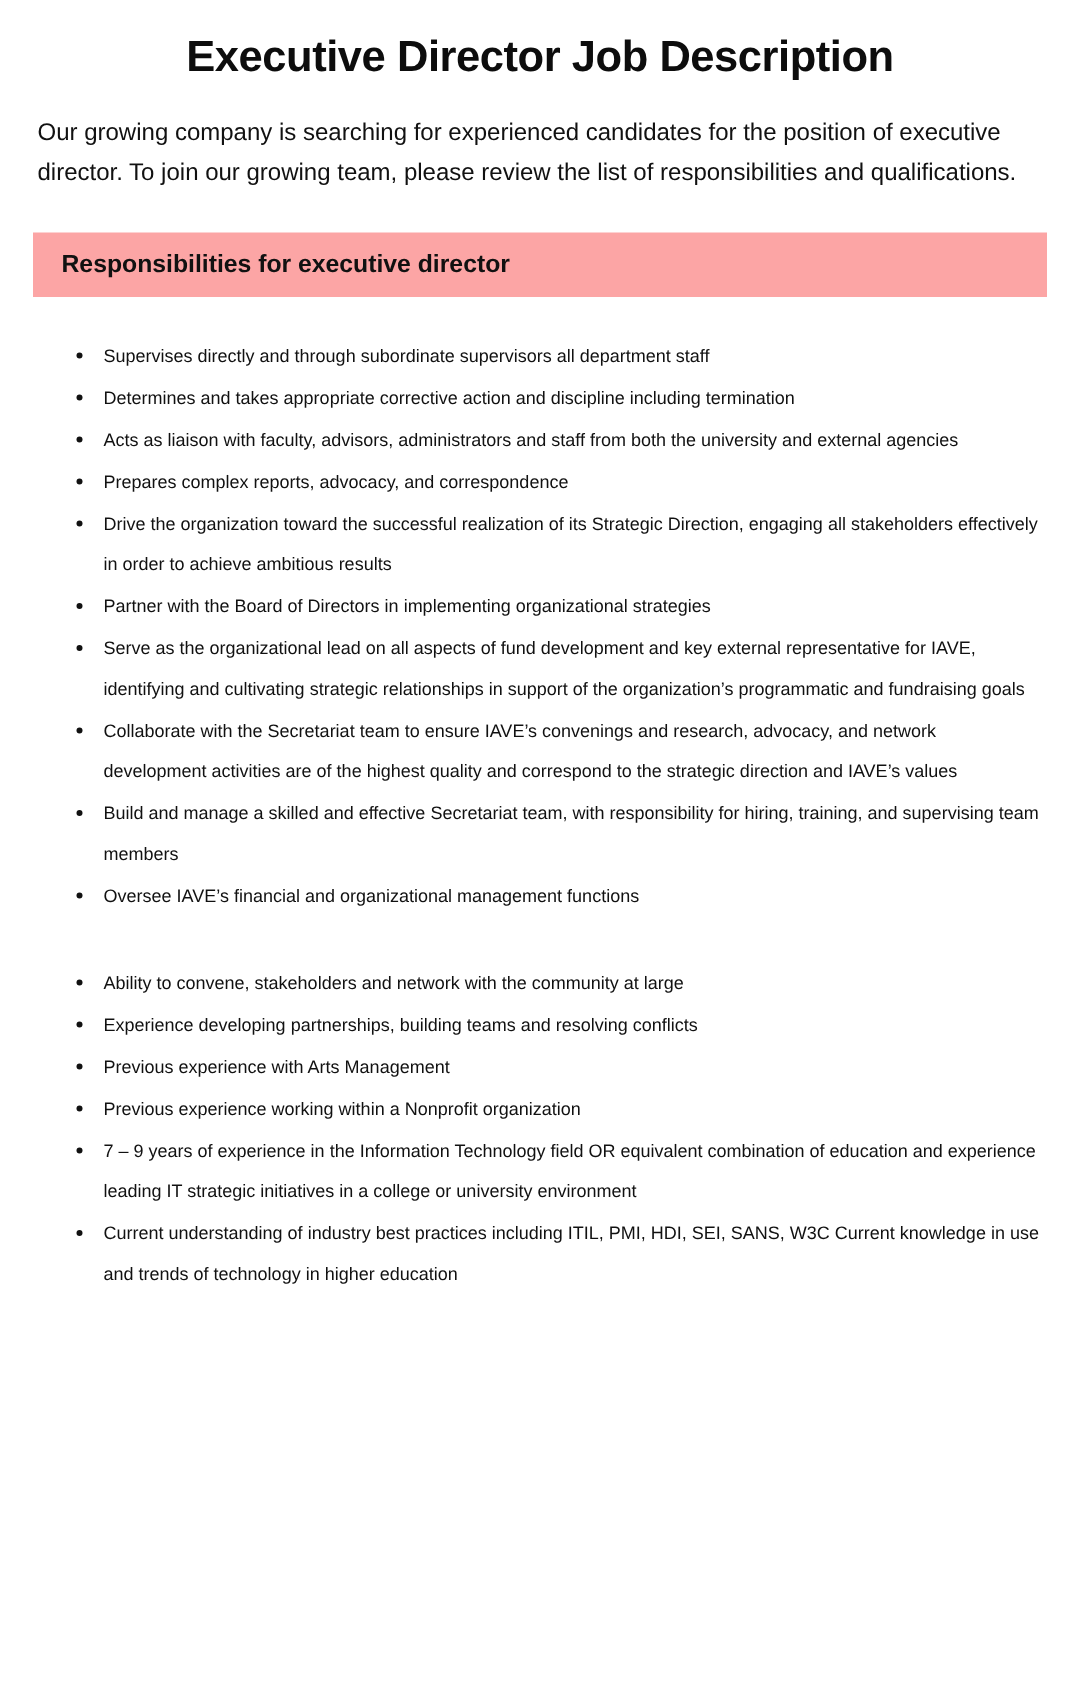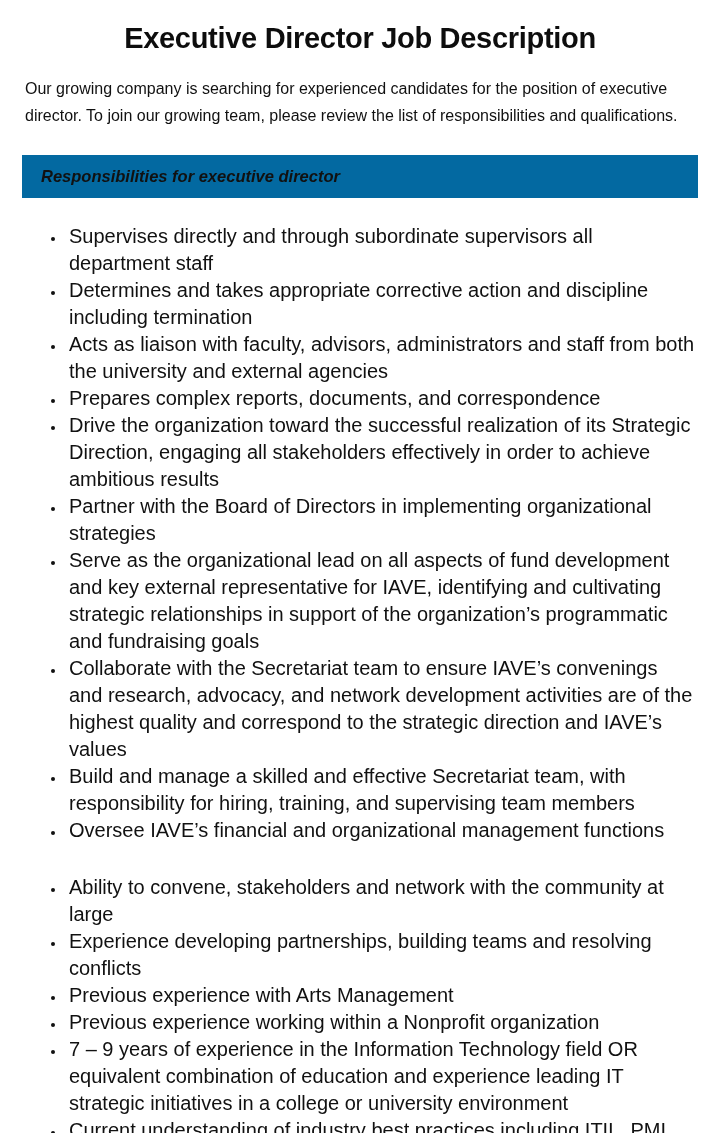--- a/index.html
+++ b/index.html
@@ -21,31 +21,30 @@
     letter-spacing: -0.3px;
     margin: 6px 0 20px 0;
     color: #0d0d0d;
   }
   .intro {
     font-size: 16px;
     line-height: 27px;
     margin: 0 0 26px 3px;
   }
   .section-header {
-    background: #0369a1;
+    background: #fca5a5;
     font-size: 16.5px;
     font-weight: bold;
     padding: 12px 19px;
     margin: 0;
-    font-style: italic;
   }
   .bullet-list {
     margin: 25px 2px 30px 0;
     padding-left: 44px;
-    font-size: 20px;
+    font-size: 12px;
     line-height: 27px;
     list-style-type: disc;
   }
   .bullet-list li {
     padding-left: 3px;
   }
   .bullet-list li::marker {
     font-size: 13px;
   }
   .section:last-child .bullet-list {
@@ -60,21 +59,21 @@
   <h1 class="doc-title">Executive Director Job Description</h1>
 
   <p class="intro">Our growing company is searching for experienced candidates for the position of executive director. To join our growing team, please review the list of responsibilities and qualifications.</p>
 
   <div class="section">
     <div class="section-header">Responsibilities for executive director</div>
     <ul class="bullet-list">
       <li>Supervises directly and through subordinate supervisors all department staff</li>
       <li>Determines and takes appropriate corrective action and discipline including termination</li>
       <li>Acts as liaison with faculty, advisors, administrators and staff from both the university and external agencies</li>
-      <li>Prepares complex reports, documents, and correspondence</li>
+      <li>Prepares complex reports, advocacy, and correspondence</li>
       <li>Drive the organization toward the successful realization of its Strategic Direction, engaging all stakeholders effectively in order to achieve ambitious results</li>
       <li>Partner with the Board of Directors in implementing organizational strategies</li>
       <li>Serve as the organizational lead on all aspects of fund development and key external representative for IAVE, identifying and cultivating strategic relationships in support of the organization’s programmatic and fundraising goals</li>
       <li>Collaborate with the Secretariat team to ensure IAVE’s convenings and research, advocacy, and network development activities are of the highest quality and correspond to the strategic direction and IAVE’s values</li>
       <li>Build and manage a skilled and effective Secretariat team, with responsibility for hiring, training, and supervising team members</li>
       <li>Oversee IAVE’s financial and organizational management functions</li>
     </ul>
   </div>
 
   <div class="section">

